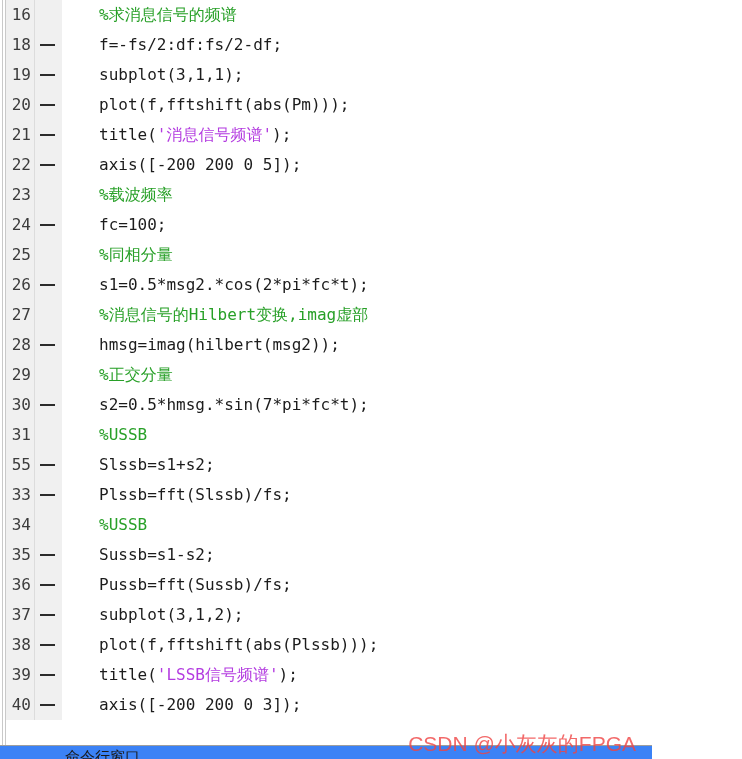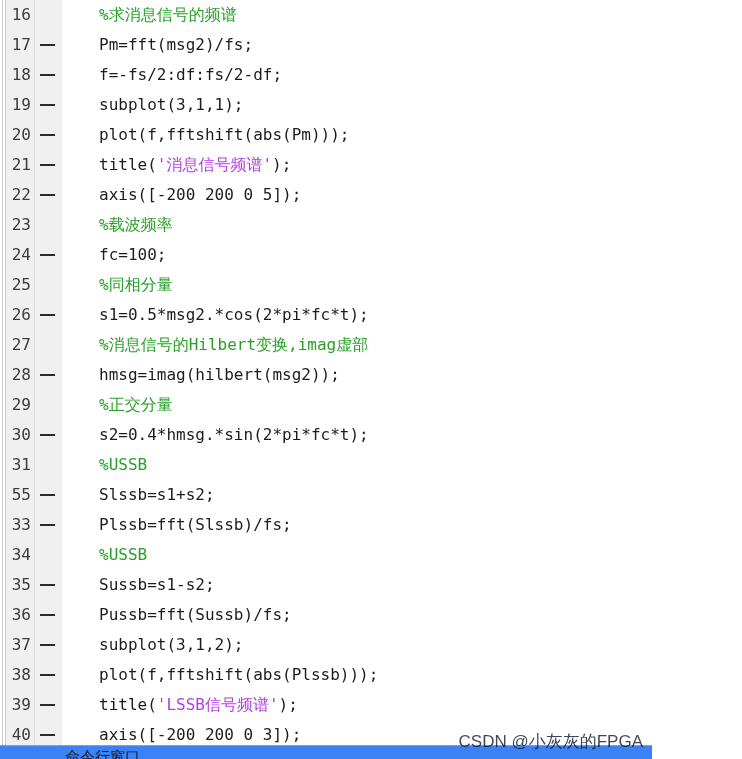--- a/index.html
+++ b/index.html
@@ -61,47 +61,40 @@
   #bottom-bar .title{
     position:absolute;left:65px;top:2px;font-size:15px;color:#1a1a1a;white-space:nowrap;
   }
   .pane-circle-icon{
     position:absolute;left:713px;top:752px;width:22px;height:22px;
     border:2px solid #8a8a8a;border-radius:50%;box-sizing:border-box;background:#fff;z-index:25;
   }
 
   
   #watermark{
-    position:absolute;right:9px;top:730px;z-index:30;
+    position:absolute;right:16px;top:730px;z-index:30;
     font-family:"Liberation Sans","DejaVu Sans",sans-serif;
-    font-size:17px;color:#0f172a;opacity:.8;white-space:nowrap;pointer-events:none;
+    font-size:21px;color:#ef4444;opacity:.8;white-space:nowrap;pointer-events:none;
   }
 </style>
 </head>
 <body>
 
 <div id="screen">
 
   <div class="edge-line a"></div>
   <div class="edge-line b"></div>
 
   <div id="code-lines">
       <div class="row">
         <div class="num">16</div>
         <div class="dashcol"></div>
         <div class="codecell"><span class="seg-comment">%求消息信号的频谱</span></div>
       </div>
       <div class="row">
-        <div class="num">17</div>
-        <div class="dashcol">
-          <div class="dash"></div>
-        </div>
-        <div class="codecell"><span class="seg-code">Pm=fft(msg2)/fs;</span></div>
-      </div>
-      <div class="row">
         <div class="num">18</div>
         <div class="dashcol">
           <div class="dash"></div>
         </div>
         <div class="codecell"><span class="seg-code">f=-fs/2:df:fs/2-df;</span></div>
       </div>
       <div class="row">
         <div class="num">19</div>
         <div class="dashcol">
           <div class="dash"></div>
@@ -168,21 +161,21 @@
       <div class="row">
         <div class="num">29</div>
         <div class="dashcol"></div>
         <div class="codecell"><span class="seg-comment">%正交分量</span></div>
       </div>
       <div class="row">
         <div class="num">30</div>
         <div class="dashcol">
           <div class="dash"></div>
         </div>
-        <div class="codecell"><span class="seg-code">s2=0.4*hmsg.*sin(2*pi*fc*t);</span></div>
+        <div class="codecell"><span class="seg-code">s2=0.5*hmsg.*sin(7*pi*fc*t);</span></div>
       </div>
       <div class="row">
         <div class="num">31</div>
         <div class="dashcol"></div>
         <div class="codecell"><span class="seg-comment">%USSB</span></div>
       </div>
       <div class="row">
         <div class="num">55</div>
         <div class="dashcol">
           <div class="dash"></div>

